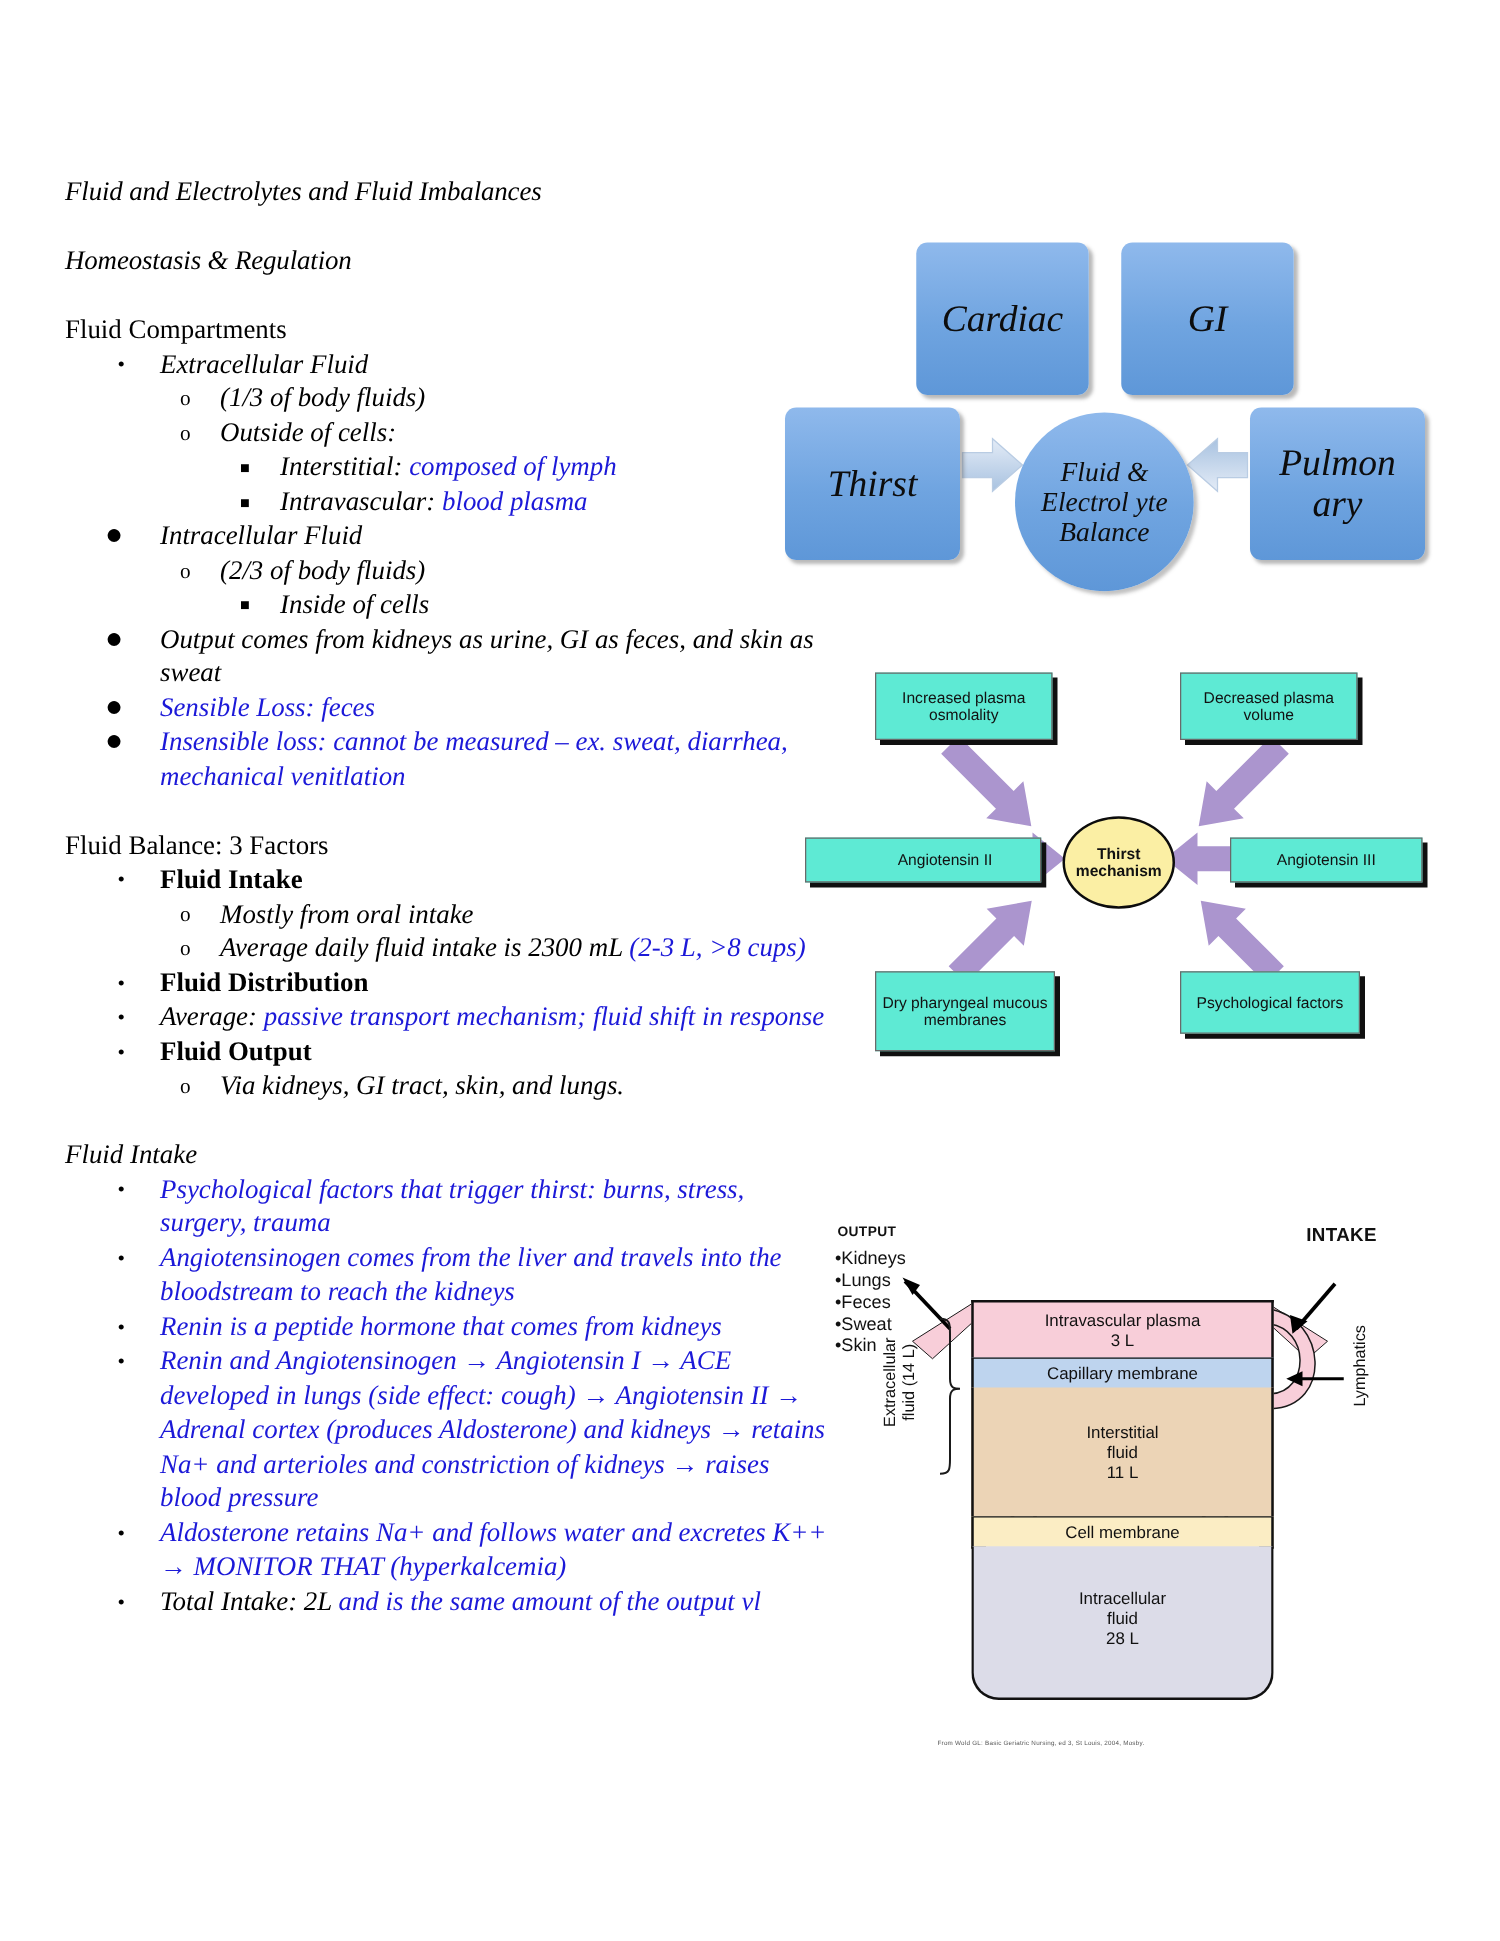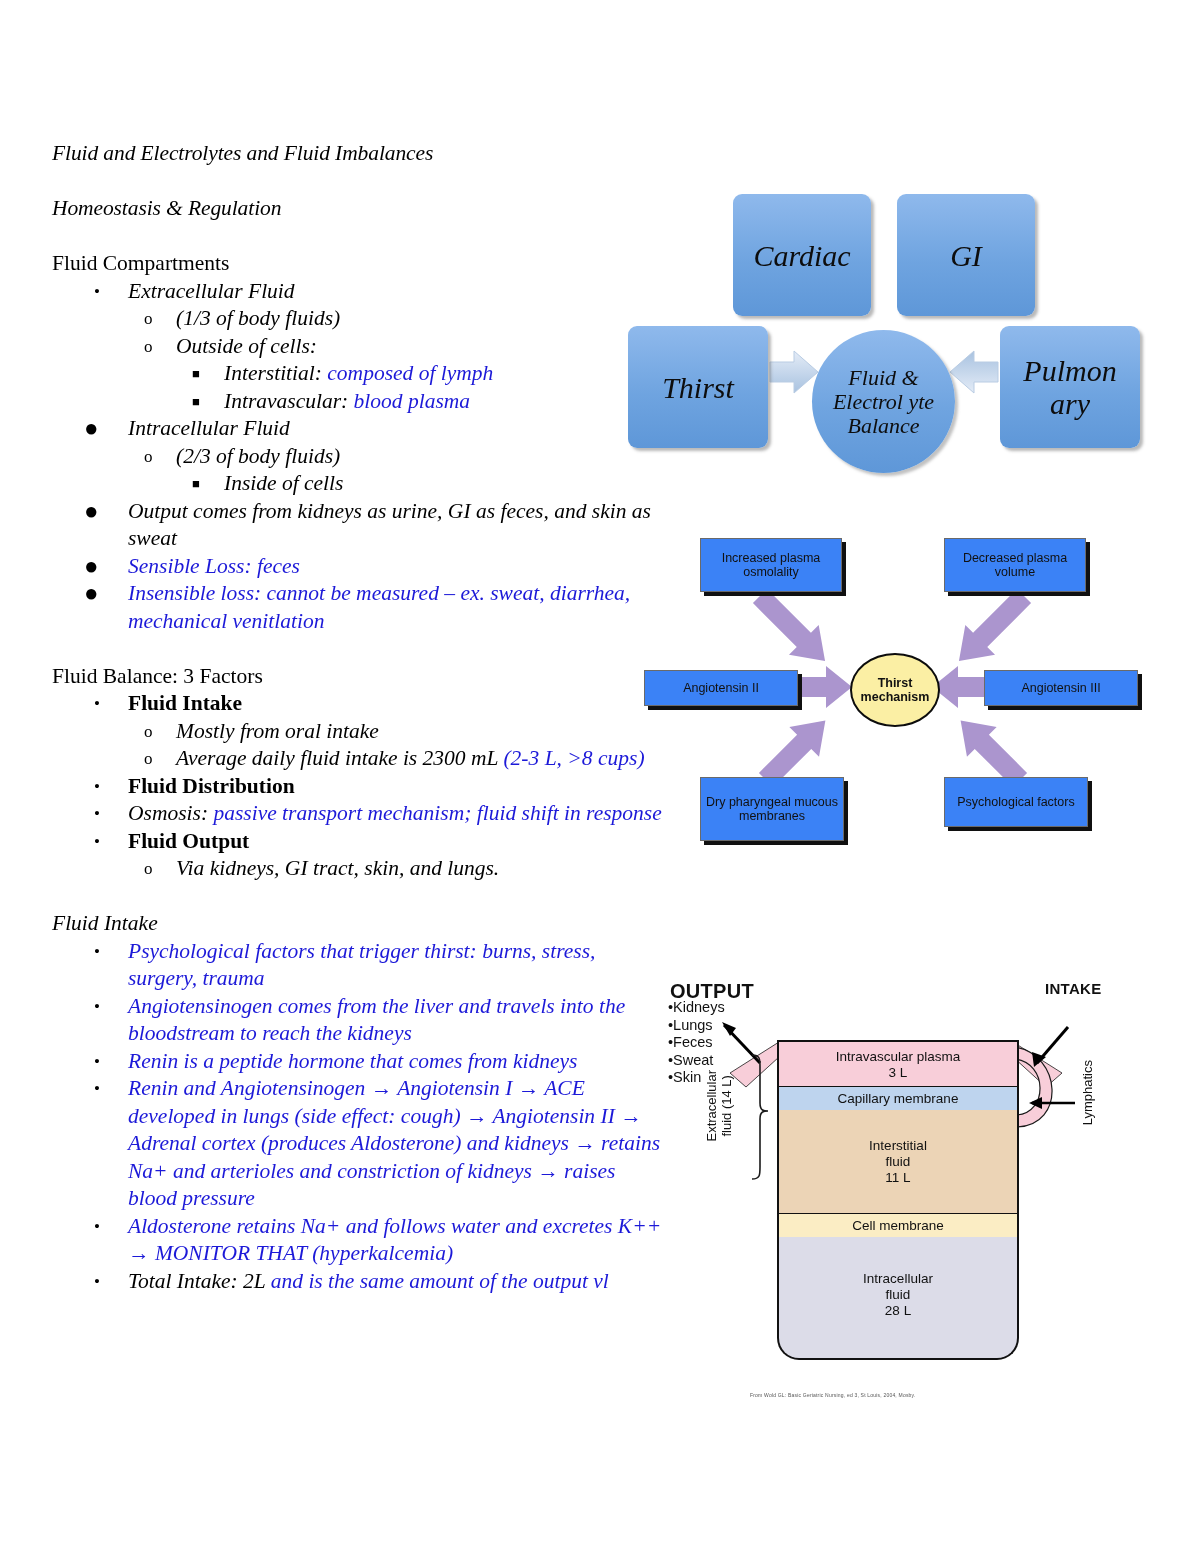--- a/index.html
+++ b/index.html
@@ -100,34 +100,34 @@
     font-size:22px;
     line-height:24px;
     color:#0d0d0d;
   }
   .d1 svg{position:absolute;left:0;top:0;}
 
   
   .d2{position:absolute;left:632px;top:522px;width:516px;height:340px;}
   .lbox{
     position:absolute;
-    background:#3b82f6;
+    background:#5eead4;
     border:1px solid #6a6a6a;
     box-shadow:4px 4px 0 #101010;
     display:flex;align-items:center;justify-content:center;
     text-align:center;
     font-family:"Liberation Sans",sans-serif;
     font-style:normal;
     font-size:12.5px;
     line-height:14.5px;
     color:#111;
   }
   .lb-osmo{left:68px;top:16px;width:140px;height:52px;}
   .lb-vol{left:312px;top:16px;width:140px;height:52px;}
-  .lb-a2{left:12px;top:148px;width:152px;height:34px;}
+  .lb-a2{left:12px;top:148px;width:152px;height:34px;padding-left:35px;}
   .lb-a3{left:352px;top:148px;width:152px;height:34px;}
   .lb-dry{left:68px;top:255px;width:142px;height:62px;}
   .lb-psy{left:312px;top:255px;width:142px;height:48px;}
   .thirst{
     position:absolute;
     left:218px;top:131px;width:86px;height:70px;
     border-radius:50%;
     background:#fbefa4;
     border:2px solid #0c0c0c;
     display:flex;align-items:center;justify-content:center;
@@ -137,21 +137,21 @@
     font-size:12.5px;
     line-height:14px;
     color:#111;
     font-weight:bold;
   }
   .d2 svg{position:absolute;left:0;top:0;}
 
   
   .d3{position:absolute;left:660px;top:975px;width:480px;height:445px;}
   .d3 .san{font-family:"Liberation Sans",sans-serif;font-style:normal;color:#111;}
-  .out-title{position:absolute;left:10px;top:5px;font-size:20px;font-weight:bold;letter-spacing:0.3px;}
+  .out-title{position:absolute;left:10px;top:5px;font-size:11px;font-weight:bold;letter-spacing:0.3px;}
   .out-list{position:absolute;left:8px;top:24px;font-size:14.5px;line-height:17.5px;}
   .in-title{position:absolute;left:385px;top:5px;font-size:15px;font-weight:bold;letter-spacing:0.3px;}
 
   .tank{position:absolute;left:117px;top:65px;width:238px;height:318px;padding-left:30px;}
   .band{position:absolute;left:0;width:238px;border-left:2px solid #111;border-right:2px solid #111;
         display:flex;align-items:center;justify-content:center;text-align:center;
         font-family:"Liberation Sans",sans-serif;font-size:13.5px;line-height:16px;color:#111;}
   .band-plasma{top:0;height:46px;background:#f8ced9;border-top:2px solid #111;}
   .band-cap{top:46px;height:24px;background:#bed4ee;border-top:1.5px solid #111;border-bottom:1.5px solid #111;}
   .band-inter{top:70px;height:103px;background:#ecd4b6;}
@@ -253,21 +253,21 @@
     <div class="b l2">
       <span class="mk">o</span>
       <span>Average daily fluid intake is 2300 mL </span><span class="blue">(2-3 L, &gt;8 cups)</span>
     </div>
     <div class="b l1">
       <span class="mk">•</span>
       <span class="bold">Fluid Distribution</span>
     </div>
     <div class="b l1">
       <span class="mk">•</span>
-      <span>Osmosis: </span><span class="blue">passive transport mechanism; fluid shift in response</span>
+      <span>Average: </span><span class="blue">passive transport mechanism; fluid shift in response</span>
     </div>
     <div class="b l1">
       <span class="mk">•</span>
       <span class="bold">Fluid Output</span>
     </div>
     <div class="b l2">
       <span class="mk">o</span>
       <span>Via kidneys, GI tract, skin, and lungs.</span>
     </div>
 

